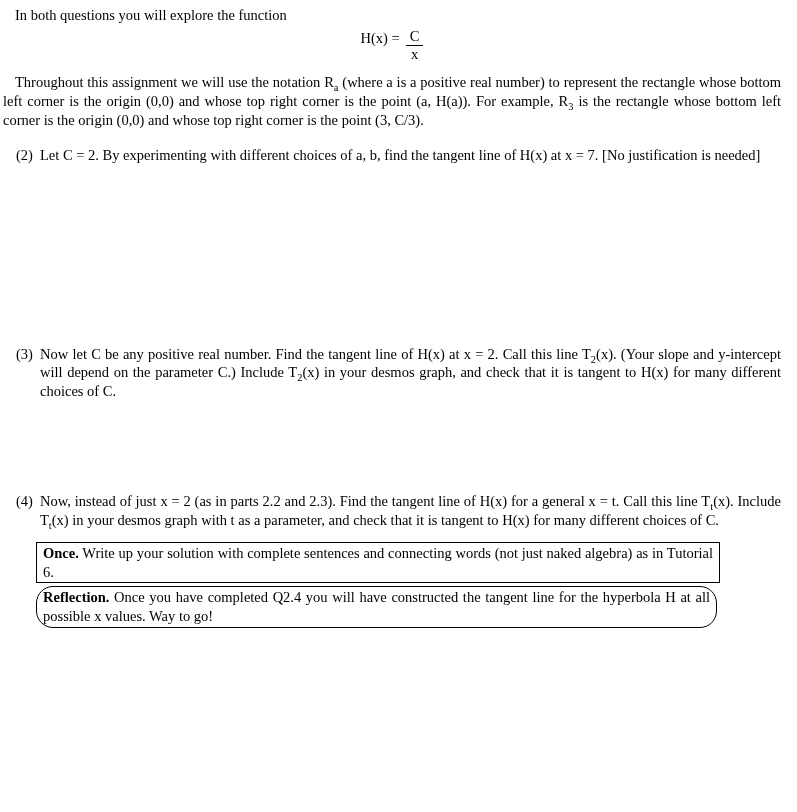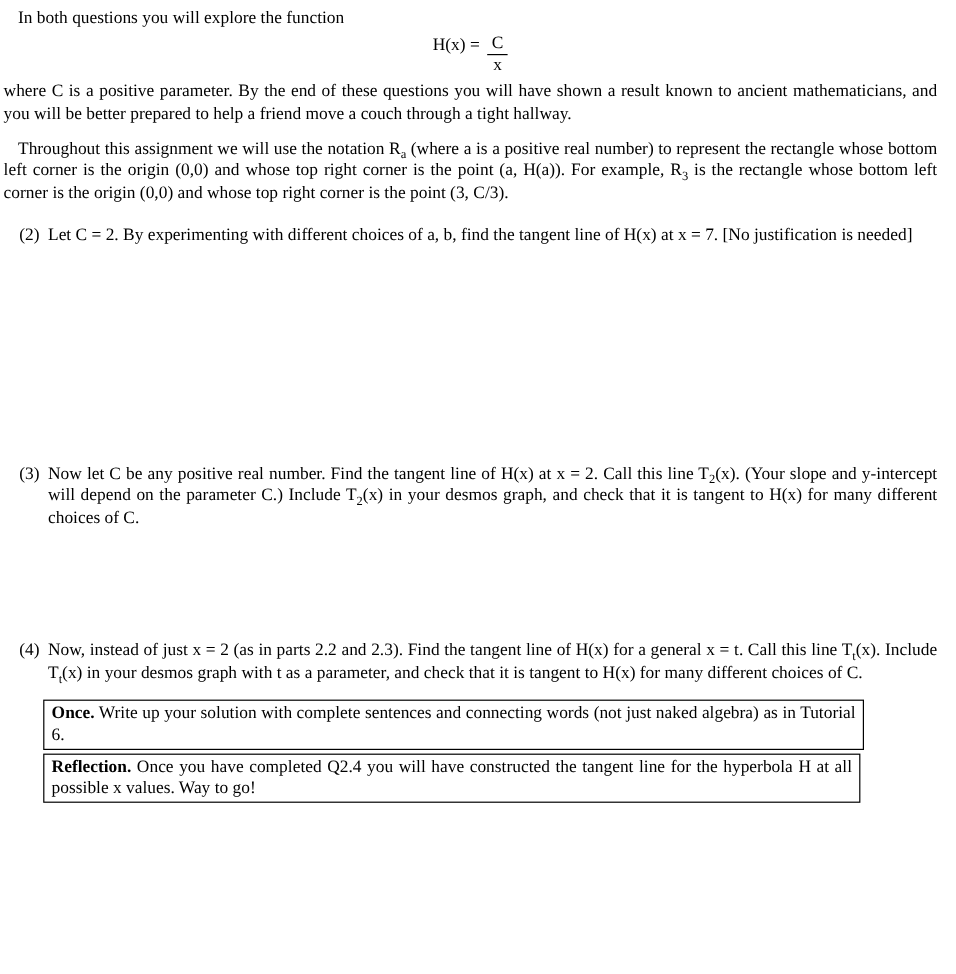--- a/index.html
+++ b/index.html
@@ -33,39 +33,38 @@
   .item-2 { margin-top:17px; }
   .item-3 { margin-top:180px; }
   .item-4 { margin-top:92px; }
 
   
   .fbox {
     border:1px solid #000; margin-left:33px; width:684px;
     padding:1px 6px; text-align:justify;
   }
   .note-box { margin-top:13px; }
-  .reflection-box { margin-top:3px; width:681px; }
+  .reflection-box { margin-top:3px; width:681px;border-radius:17px; }
   .box-label { font-weight:bold; }
 </style>
 </head>
 <body>
 
 <div class="page">
 
   <p class="para first-indent">In both questions you will explore the function</p>
 
   <div class="formula">
     <span class="lhs">H(x) =</span>
     <span class="frac">
       <span class="num">C</span>
       <span class="den">x</span>
     </span>
   </div>
 
-  <p class="para">where C is a positive parameter. By the end of these questions you will have shown a result known to ancient mathematicians, and you will be better prepared to help a friend move a couch through a tight hallway.</p>
 
   <p class="para first-indent para-notation">Throughout this assignment we will use the notation R<sub>a</sub> (where a is a positive real number) to represent the rectangle whose bottom left corner is the origin (0,0) and whose top right corner is the point (a, H(a)). For example, R<sub>3</sub> is the rectangle whose bottom left corner is the origin (0,0) and whose top right corner is the point (3, C/3).</p>
 
   <div class="list-item item-2">
     <span class="item-num">(2)</span>
     <div class="item-text">Let C = 2. By experimenting with different choices of a, b, find the tangent line of H(x) at x = 7. [No justification is needed]</div>
   </div>
 
   <div class="list-item item-3">
     <span class="item-num">(3)</span>

